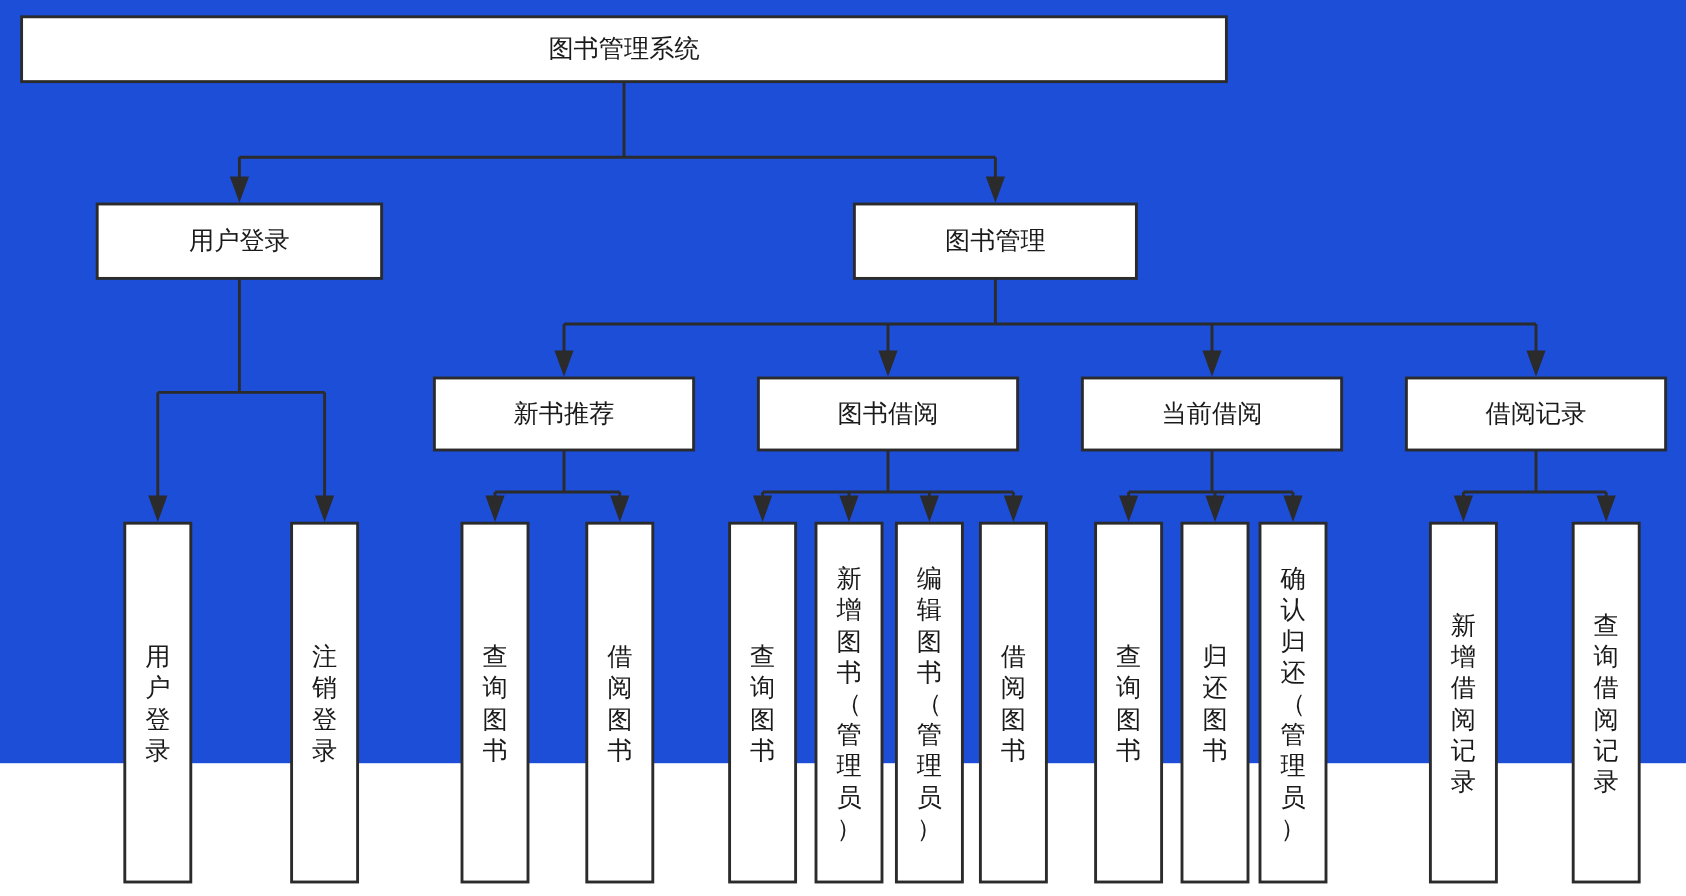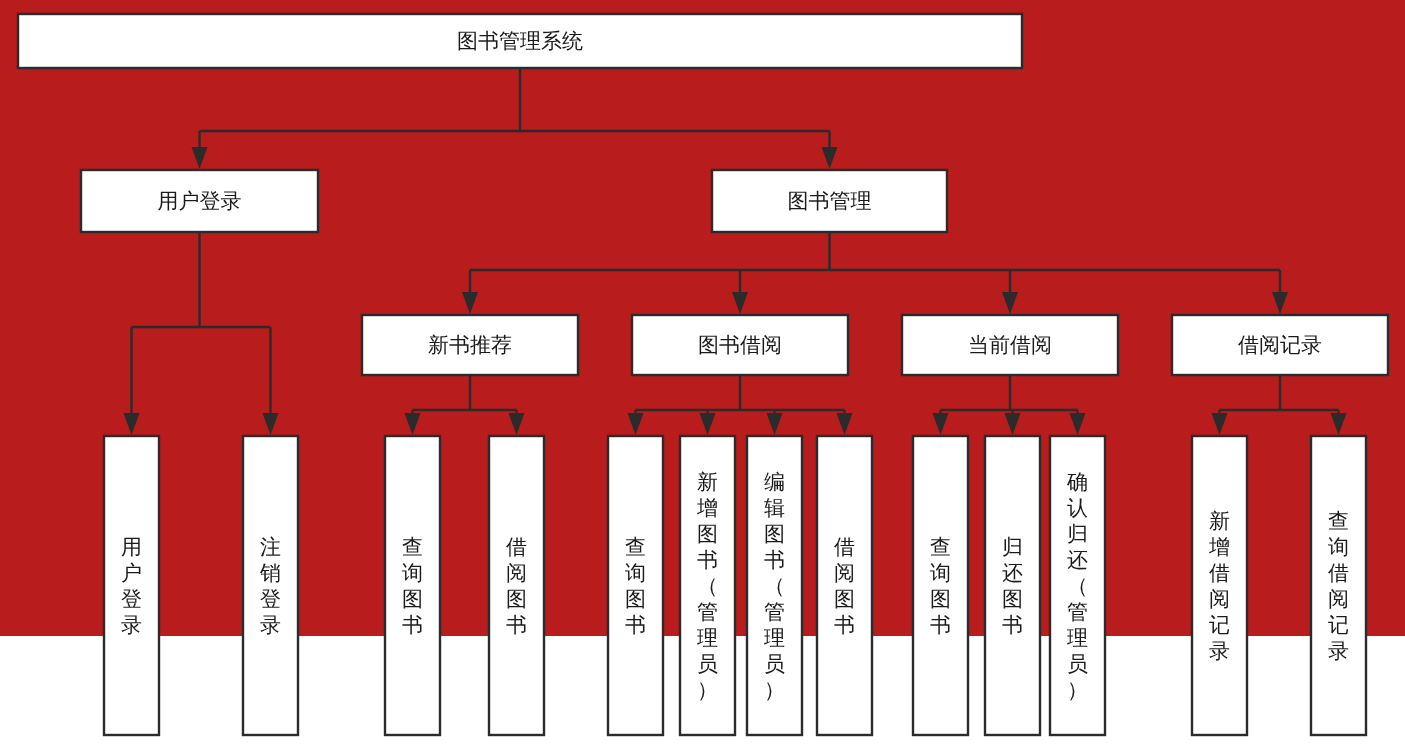--- a/index.html
+++ b/index.html
@@ -10,21 +10,21 @@
   body {
     width: 1405px;
     height: 747px;
     overflow: hidden;
     font-family: "DejaVu Sans", "Liberation Sans", sans-serif;
   }
   #diagram-root {
     position: relative;
     width: 1405px;
     height: 636px;
-    background: #b91c1c;
+    background: #1d4ed8;
   }
   svg#tree-svg {
     position: absolute;
     left: 0;
     top: 0;
     width: 1405px;
     height: 747px;
     display: block;
   }
   .node-box {

